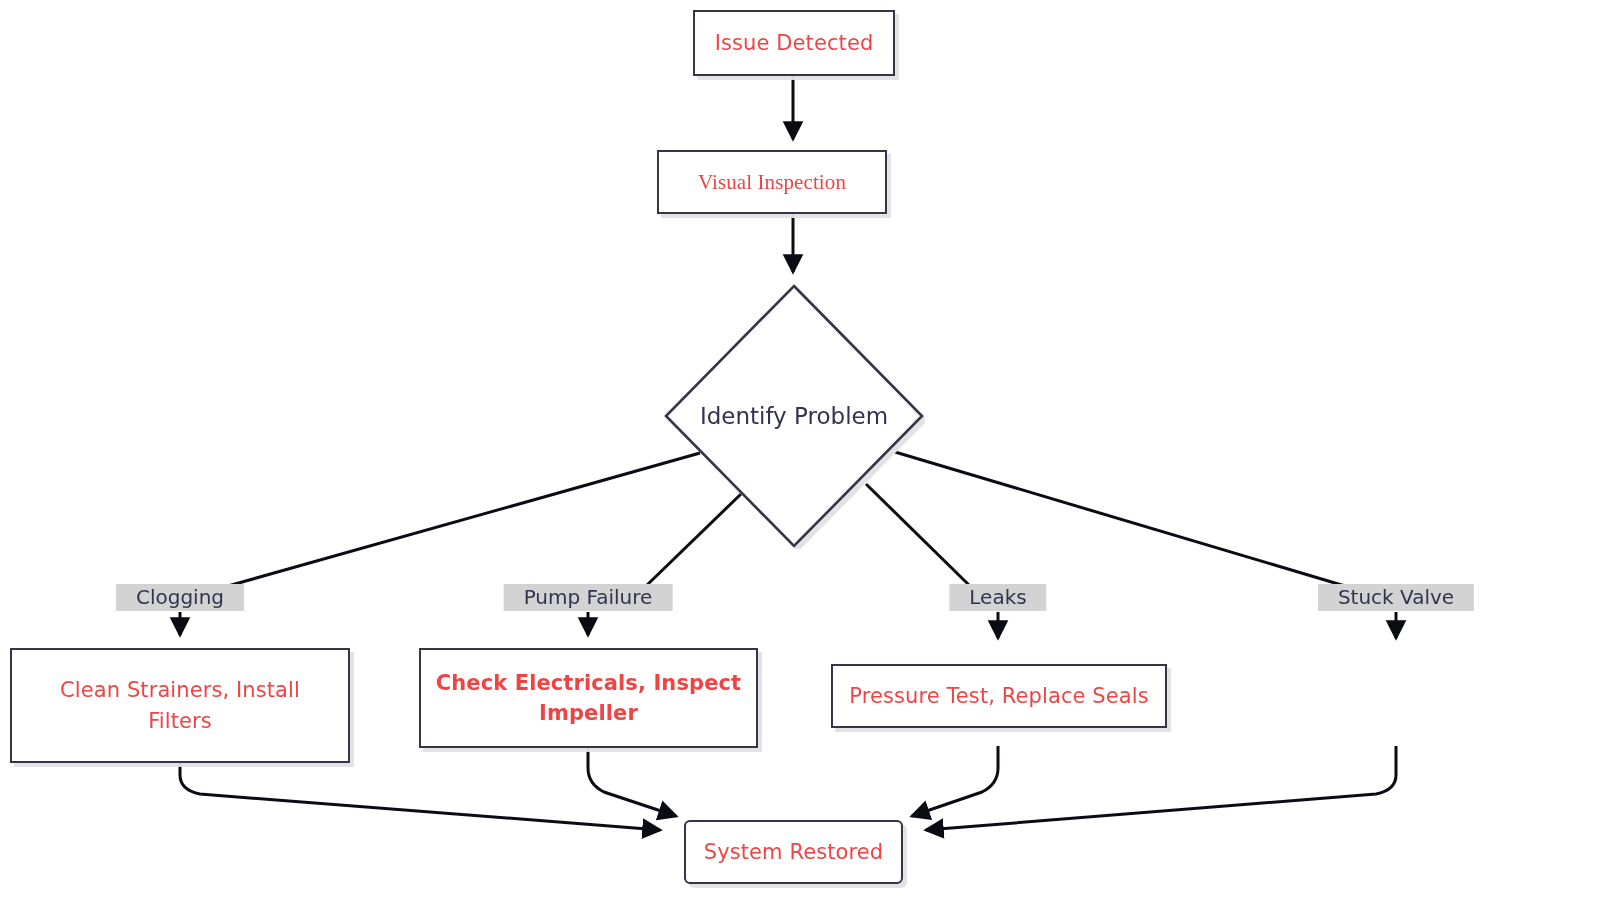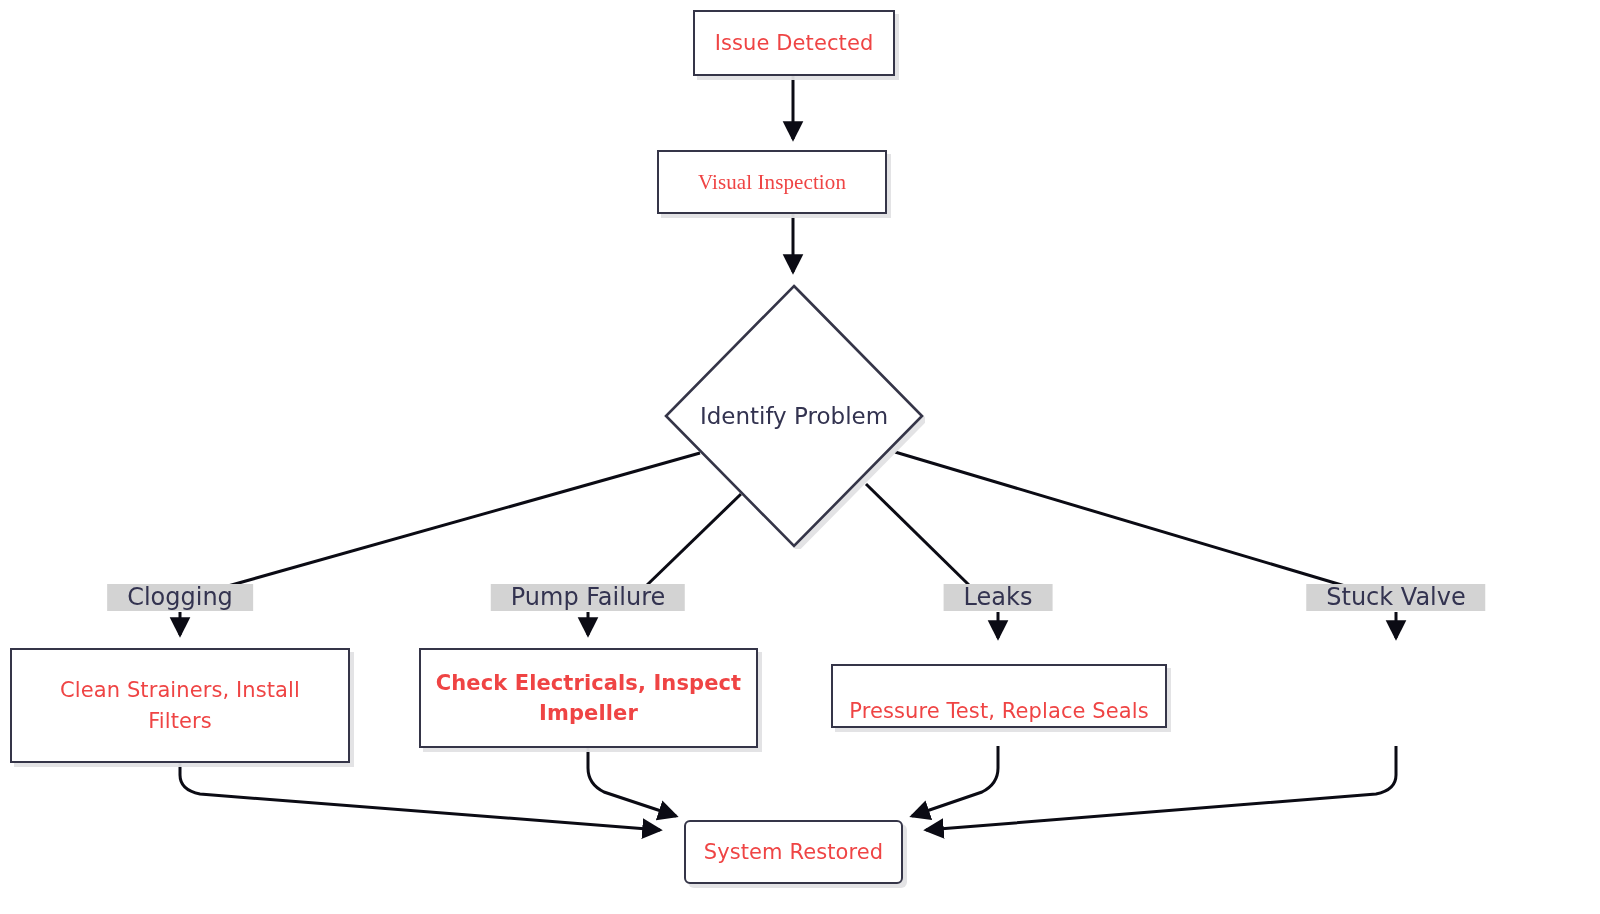--- a/index.html
+++ b/index.html
@@ -71,21 +71,21 @@
     align-items: center;
     justify-content: center;
     color: #333350;
     font-size: 23px;
     text-align: center;
   }
   .edge-label {
     position: absolute;
     background: #d3d3d3;
     color: #333350;
-    font-size: 24px;
+    font-size: 20px;
     line-height: 25px;
     padding: 1px 20px;
     white-space: nowrap;
     transform: translate(-50%, 0);
   }
 </style>
 </head>
 <body>
 
 <div id="canvas">
@@ -140,21 +140,21 @@
   <div class="node" style="left:10px; top:648px; width:340px; height:115px;">
     <span class="node-label">Clean Strainers, Install
 Filters</span>
   </div>
 
   <div class="node" style="left:419px; top:648px; width:339px; height:100px;font-weight:bold;">
     <span class="node-label">Check Electricals, Inspect
 Impeller</span>
   </div>
 
-  <div class="node" style="left:831px; top:664px; width:336px; height:64px;align-items:flex-end;">
+  <div class="node" style="left:831px; top:664px; width:336px; height:64px;">
     <span class="node-label">Pressure Test, Replace Seals</span>
   </div>
 
 
   <div class="node" style="left:684px; top:820px; width:219px; height:64px;border-radius:6px;">
     <span class="node-label">System Restored</span>
   </div>
 
   <div class="edge-label" style="left:180px; top:584px;">Clogging</div>
 

